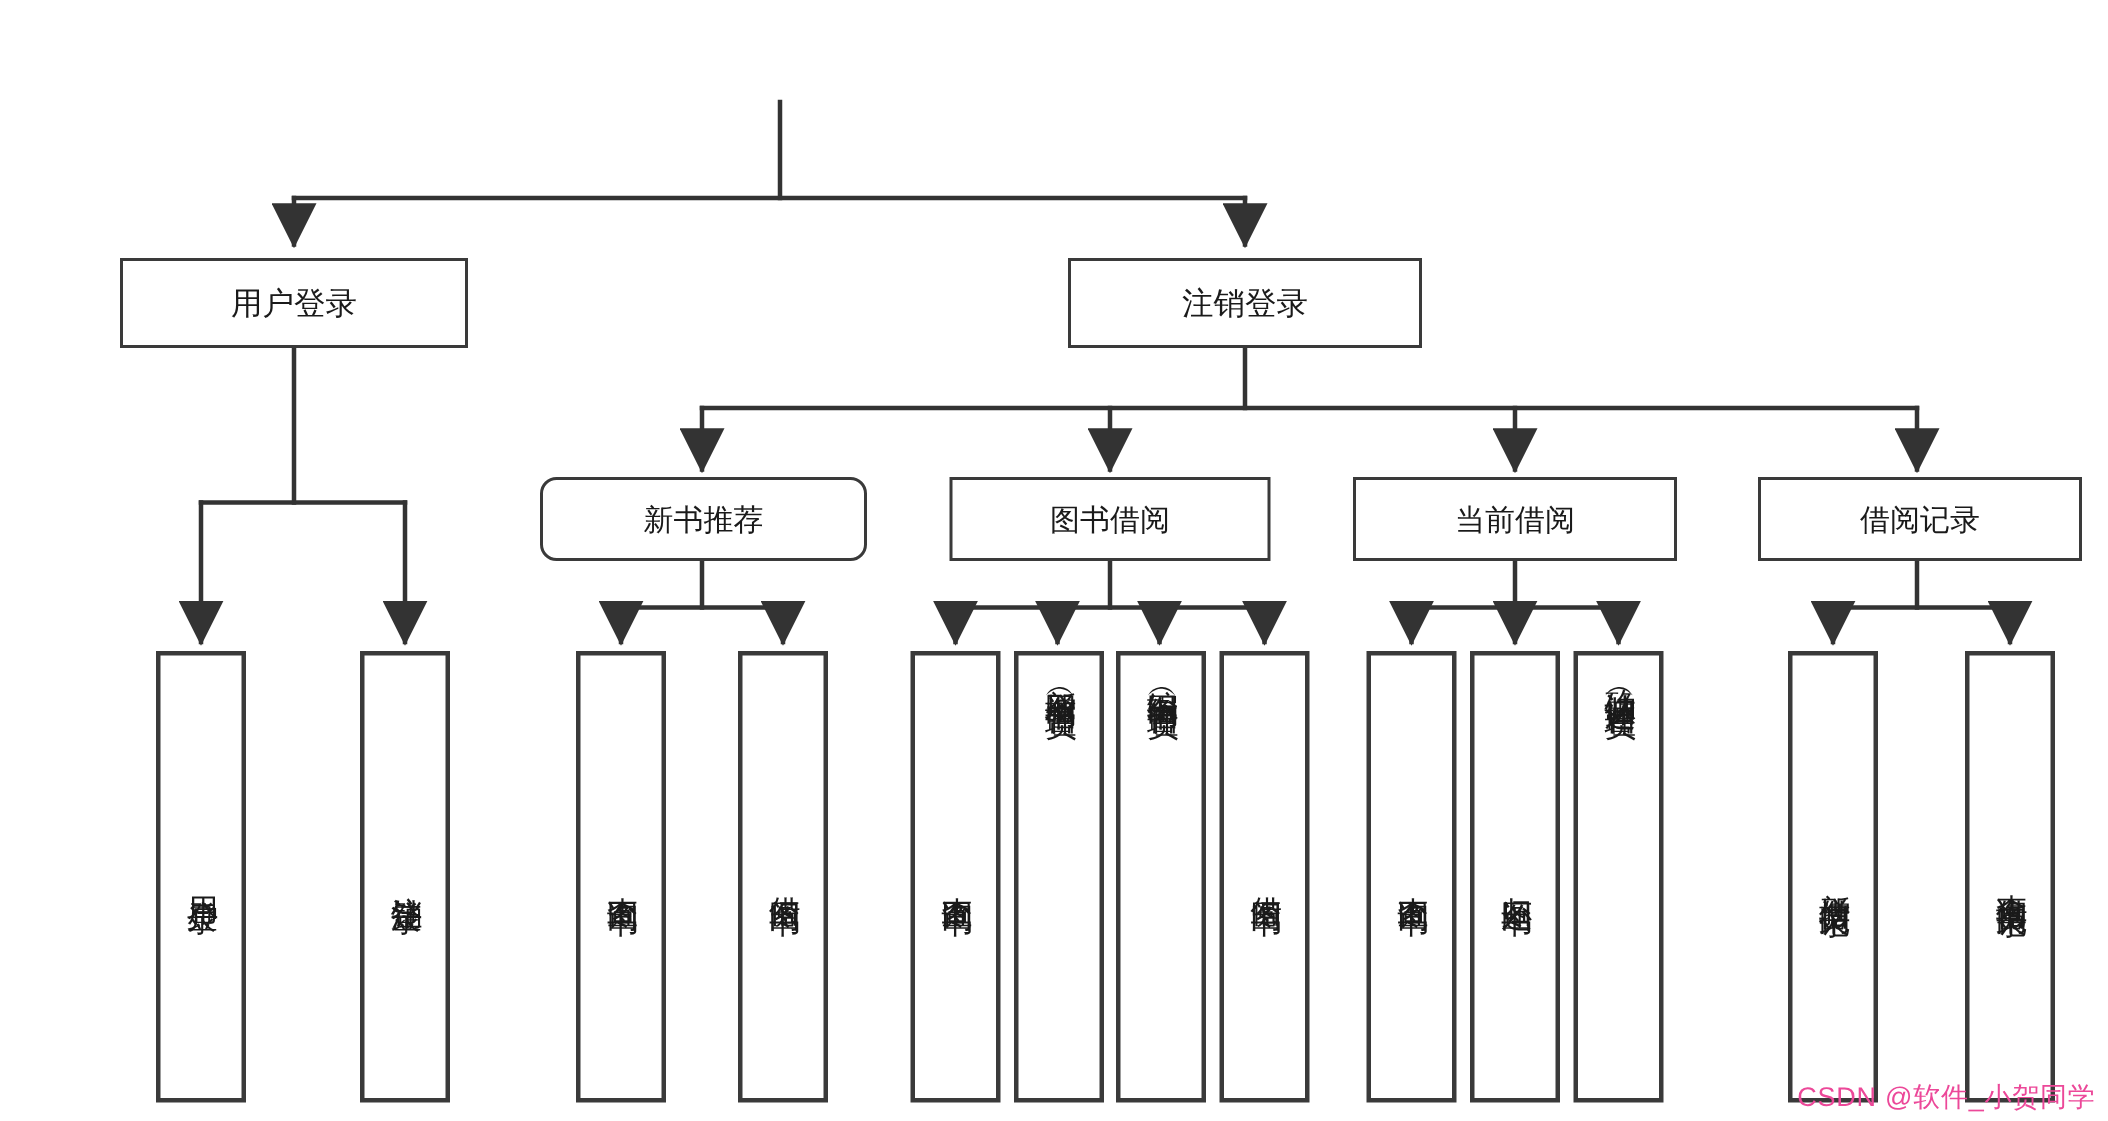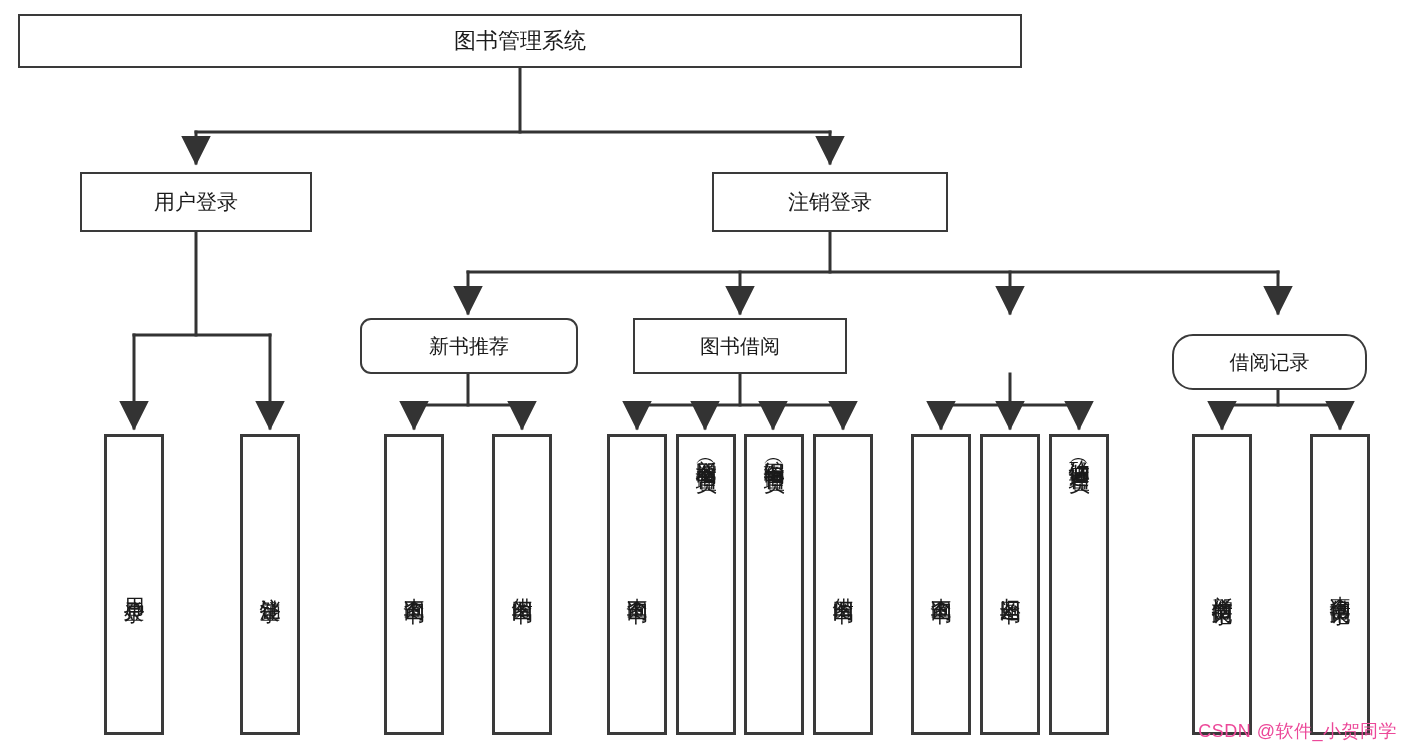--- a/index.html
+++ b/index.html
@@ -127,42 +127,42 @@
       <path d="M 1010 405 L 1010 428" marker-end="url(#arrowdown)"></path>
       <path d="M 1079 405 L 1079 428" marker-end="url(#arrowdown)"></path>
 
       <path d="M 1278 374 L 1278 405"></path>
       <path d="M 1222 405 L 1340 405"></path>
       <path d="M 1222 405 L 1222 428" marker-end="url(#arrowdown)"></path>
       <path d="M 1340 405 L 1340 428" marker-end="url(#arrowdown)"></path>
     </g>
   </svg>
 
-  <div class="node root" style="left:18px;top:14px;width:1004px;height:54px;">
-    <span class="label">图书管理系统</span>
-  </div>
 
   <div class="node level1" style="left:80px;top:172px;width:232px;height:60px;">
     <span class="label">用户登录</span>
   </div>
 
   <div class="node level1" style="left:712px;top:172px;width:236px;height:60px;">
     <span class="label">注销登录</span>
   </div>
 
   <div class="node level2" style="left:360px;top:318px;width:218px;height:56px;border-radius:11px;">
     <span class="label">新书推荐</span>
   </div>
 
   <div class="node level2" style="left:633px;top:318px;width:214px;height:56px;">
     <span class="label">图书借阅</span>
   </div>
 
-
-  <div class="node level2" style="left:1172px;top:334px;width:195px;height:56px;border-radius:21px;">
+  <div class="node level2" style="left:902px;top:318px;width:216px;height:56px;">
+    <span class="label">当前借阅</span>
+  </div>
+
+  <div class="node level2" style="left:1172px;top:318px;width:216px;height:56px;">
     <span class="label">借阅记录</span>
   </div>
 
   <div class="node leaf" style="left:104px;top:434px;width:60px;height:301px;">
     <div class="leaf-inner">
       <span class="vtext">用户登录</span>
     </div>
   </div>
 
   <div class="node leaf" style="left:240px;top:434px;width:60px;height:301px;">

